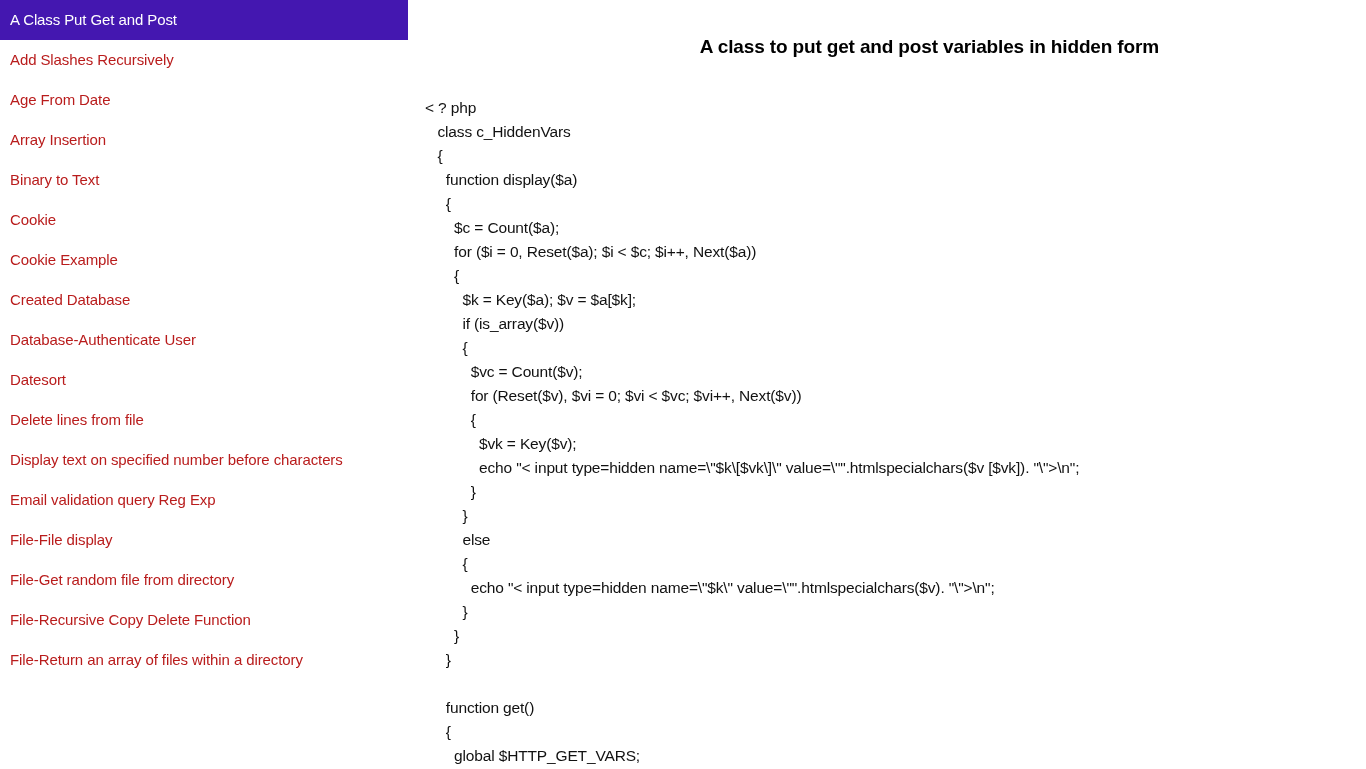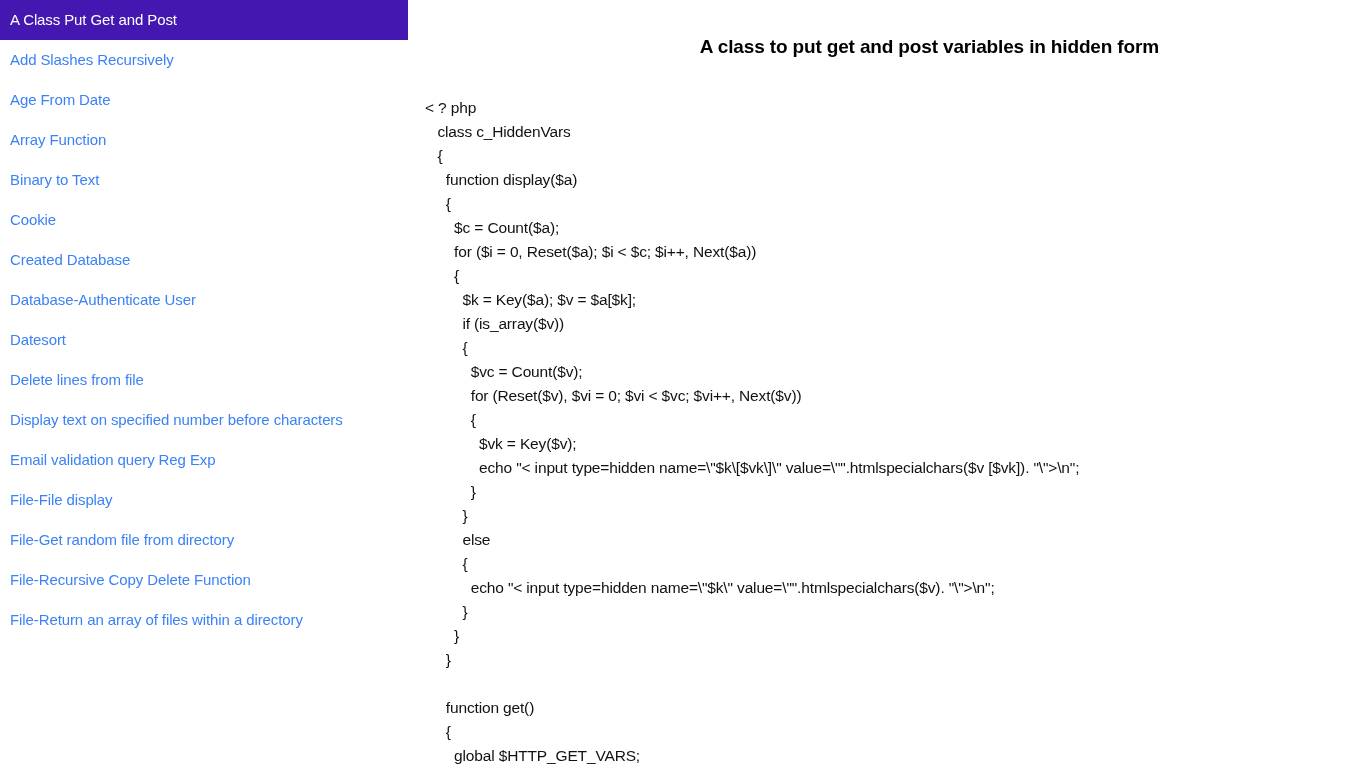--- a/index.html
+++ b/index.html
@@ -30,21 +30,21 @@
     background: #ffffff;
     position: relative;
     overflow: hidden;
   }
   .nav-item {
     height: 40px;
     line-height: 40px;
     padding-left: 10px;
     box-sizing: border-box;
     font-size: 15px;
-    color: #3b82f6;
+    color: #b91c1c;
     font-family: "Liberation Sans", sans-serif;
     white-space: nowrap;
     overflow: hidden;
     cursor: pointer;
     letter-spacing: -0.1px;
   }
   .nav-item.selected {
     background: #4417b0;
     color: #ffffff;
     width: 408px;
@@ -93,23 +93,24 @@
 </style>
 </head>
 <body>
 
 <div id="app">
 
   <nav id="sidebar">
       <div class="nav-item selected" style="background: rgb(68, 23, 176);">A Class Put Get and Post</div>
       <div class="nav-item">Add Slashes Recursively</div>
       <div class="nav-item">Age From Date</div>
-      <div class="nav-item">Array Function</div>
+      <div class="nav-item">Array Insertion</div>
       <div class="nav-item">Binary to Text</div>
       <div class="nav-item">Cookie</div>
+      <div class="nav-item">Cookie Example</div>
       <div class="nav-item">Created Database</div>
       <div class="nav-item">Database-Authenticate User</div>
       <div class="nav-item">Datesort</div>
       <div class="nav-item">Delete lines from file</div>
       <div class="nav-item">Display text on specified number before characters</div>
       <div class="nav-item">Email validation query Reg Exp</div>
       <div class="nav-item">File-File display</div>
       <div class="nav-item">File-Get random file from directory</div>
       <div class="nav-item">File-Recursive Copy Delete Function</div>
       <div class="nav-item">File-Return an array of files within a directory</div>

